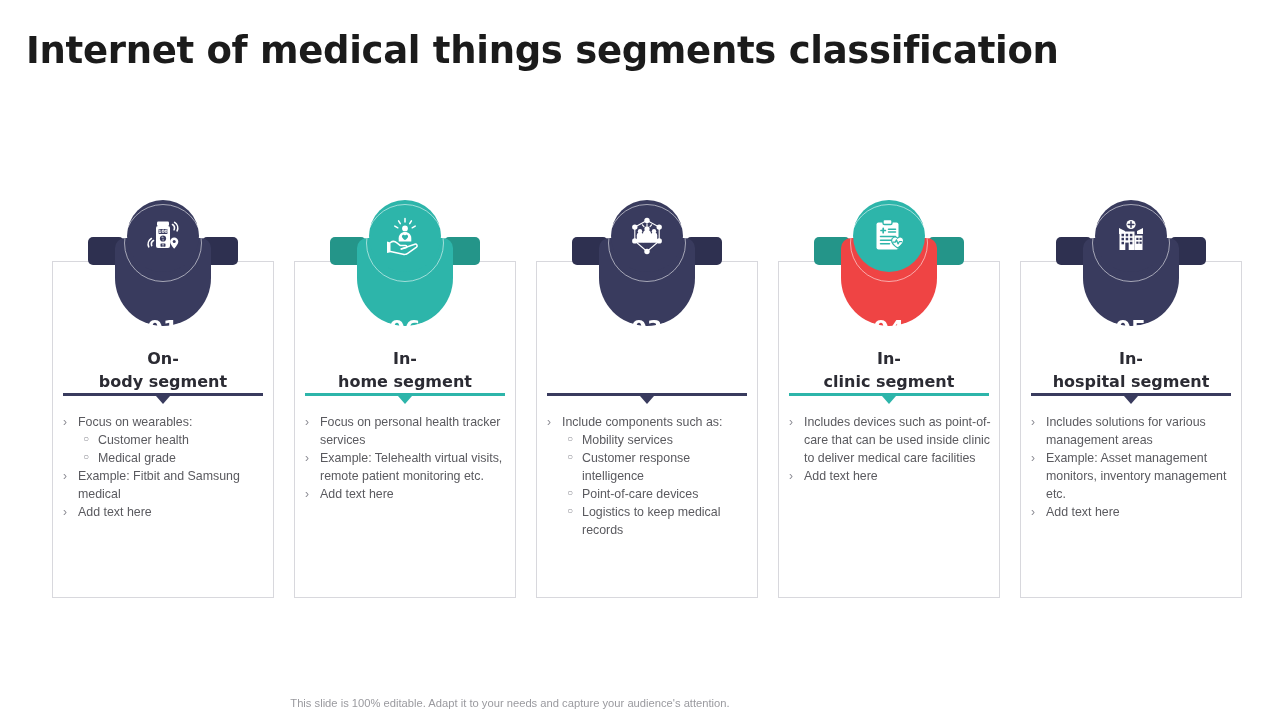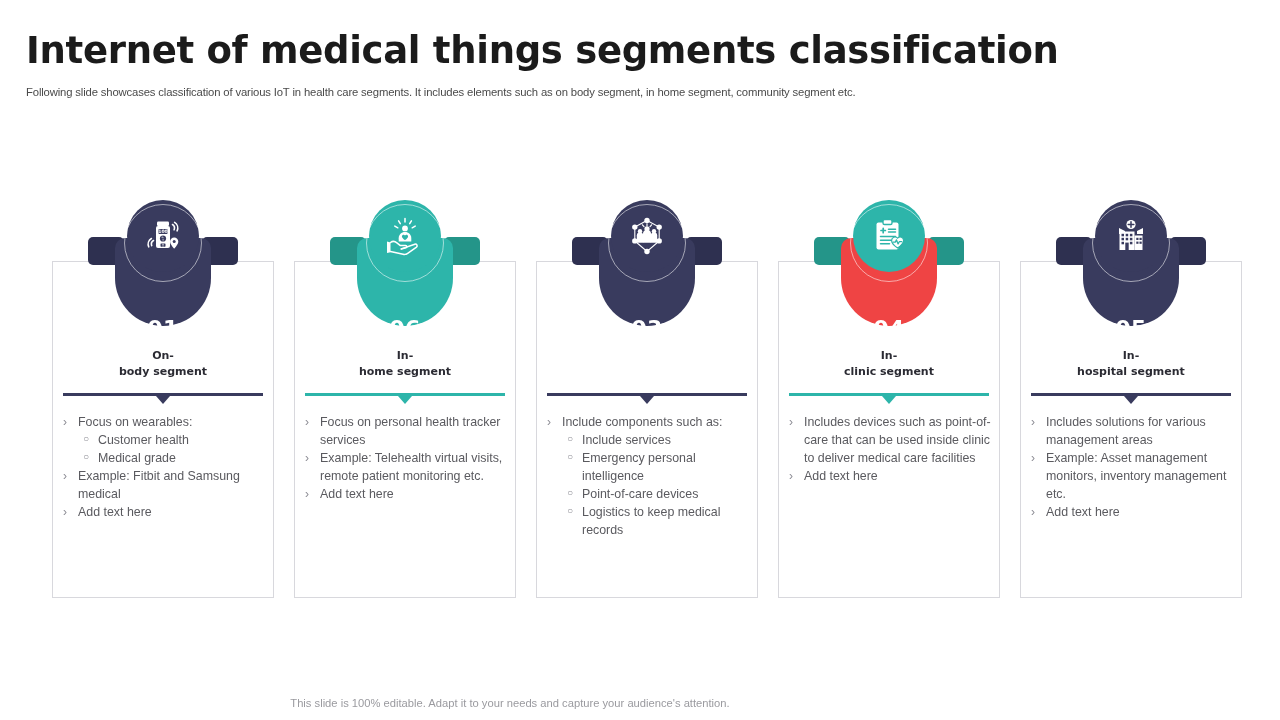--- a/index.html
+++ b/index.html
@@ -67,21 +67,21 @@
 
   
   .panel {
     position: absolute; left: 0; top: 61px;
     width: 222px; height: 337px;
     border: 1px solid #d8d8dd; background: #fff;
   }
   .panel-title {
     position: absolute; left: 10px; right: 10px; top: 86px;
     text-align: center; color: #2b2b33;
-    font-size: 11px; font-weight: 700; line-height: 1.42;
+    font-size: 16px; font-weight: 700; line-height: 1.42;
     font-family: "DejaVu Sans", "Liberation Sans", sans-serif;
   }
   .divider-wrap { position: absolute; left: 10px; right: 10px; top: 131px; height: 12px; }
   .divider { width: 100%; height: 3px; }
   .divider-arrow {
     position: absolute; left: 50%; top: 3px; transform: translateX(-50%);
     width: 0; height: 0; border-left: 7px solid transparent;
     border-right: 7px solid transparent; border-top-width: 8px; border-top-style: solid;
   }
 
@@ -106,21 +106,20 @@
     font-family: "Liberation Sans", sans-serif;
   }
 </style>
 </head>
 <body>
 
 <div class="slide">
 
   <div class="header">
     <div class="title">Internet of medical things segments classification</div>
-    <div class="subtitle">Following slide showcases classification of various IoT in health care segments. It includes elements such as on body segment, in home segment, community segment etc.</div>
   </div>
 
   <div class="cards">
       <div class="card-wrap">
     <div class="panel">
       <div class="panel-title">
         <span>On-</span><br>
         <span>body segment</span>
       </div>
       <div class="divider-wrap">
@@ -227,25 +226,25 @@
         <div class="divider" style="background:#393B5E"></div>
         <div class="divider-arrow" style="border-top-color:#393B5E"></div>
       </div>
       <div class="bullets">
             <div class="bullet l1">
         <span class="mark">›</span>
         <span class="txt">Include components such as:</span>
       </div>
             <div class="bullet l2">
         <span class="mark">○</span>
-        <span class="txt">Include services</span>
-      </div>
-            <div class="bullet l2">
-        <span class="mark">○</span>
-        <span class="txt">Emergency personal intelligence</span>
+        <span class="txt">Mobility services</span>
+      </div>
+            <div class="bullet l2">
+        <span class="mark">○</span>
+        <span class="txt">Customer response intelligence</span>
       </div>
             <div class="bullet l2">
         <span class="mark">○</span>
         <span class="txt">Point-of-care devices</span>
       </div>
             <div class="bullet l2">
         <span class="mark">○</span>
         <span class="txt">Logistics to keep medical records</span>
       </div>
           </div>

